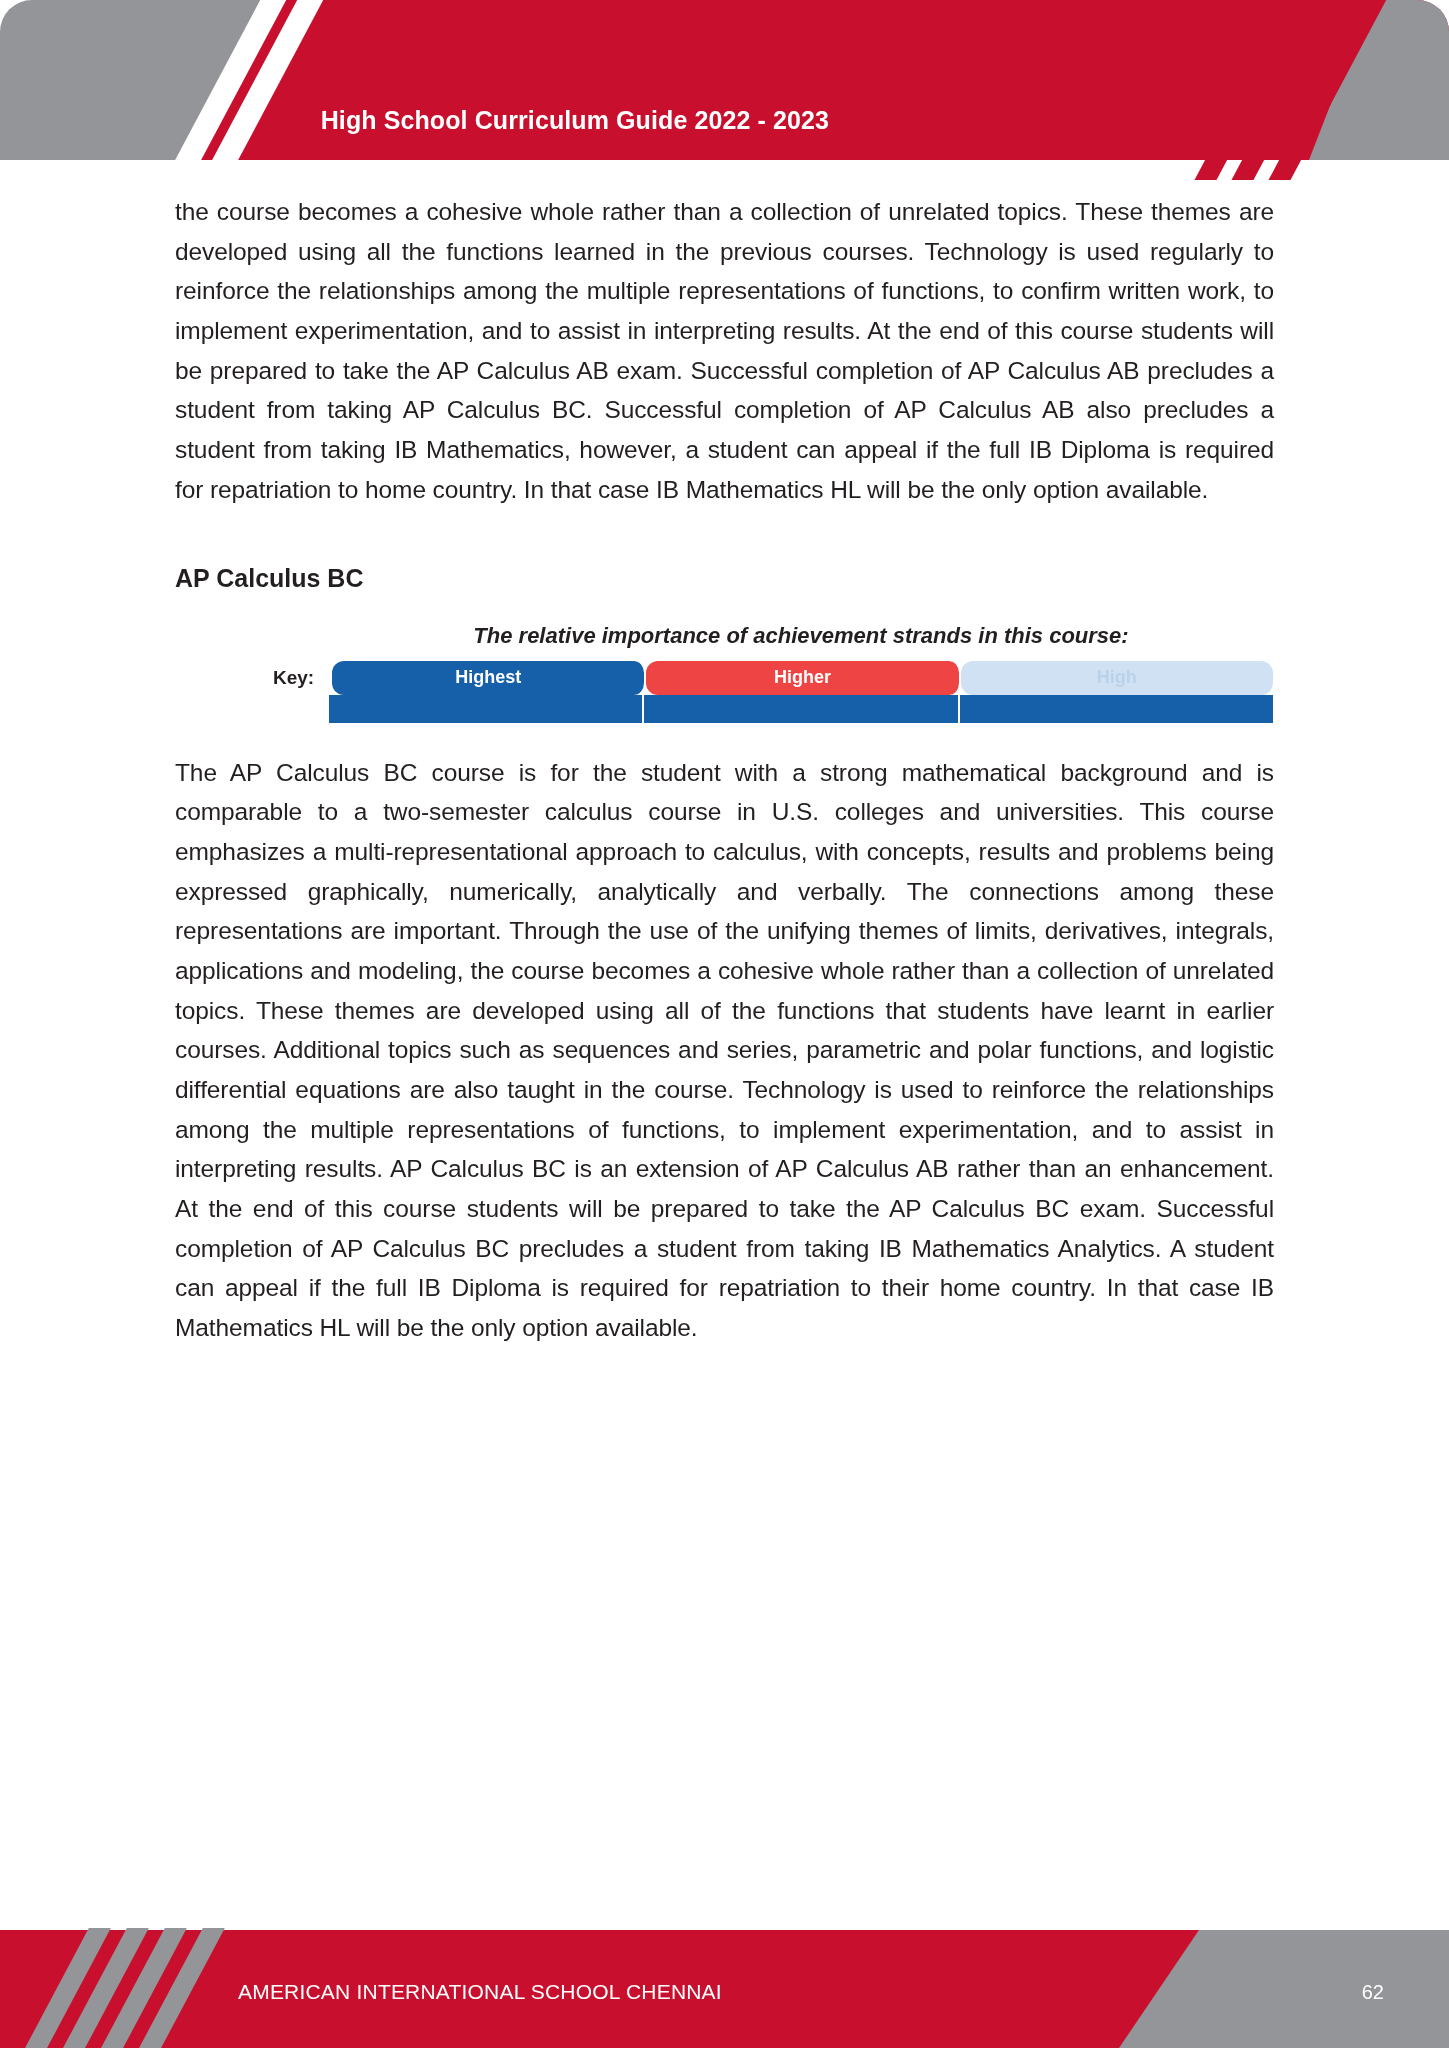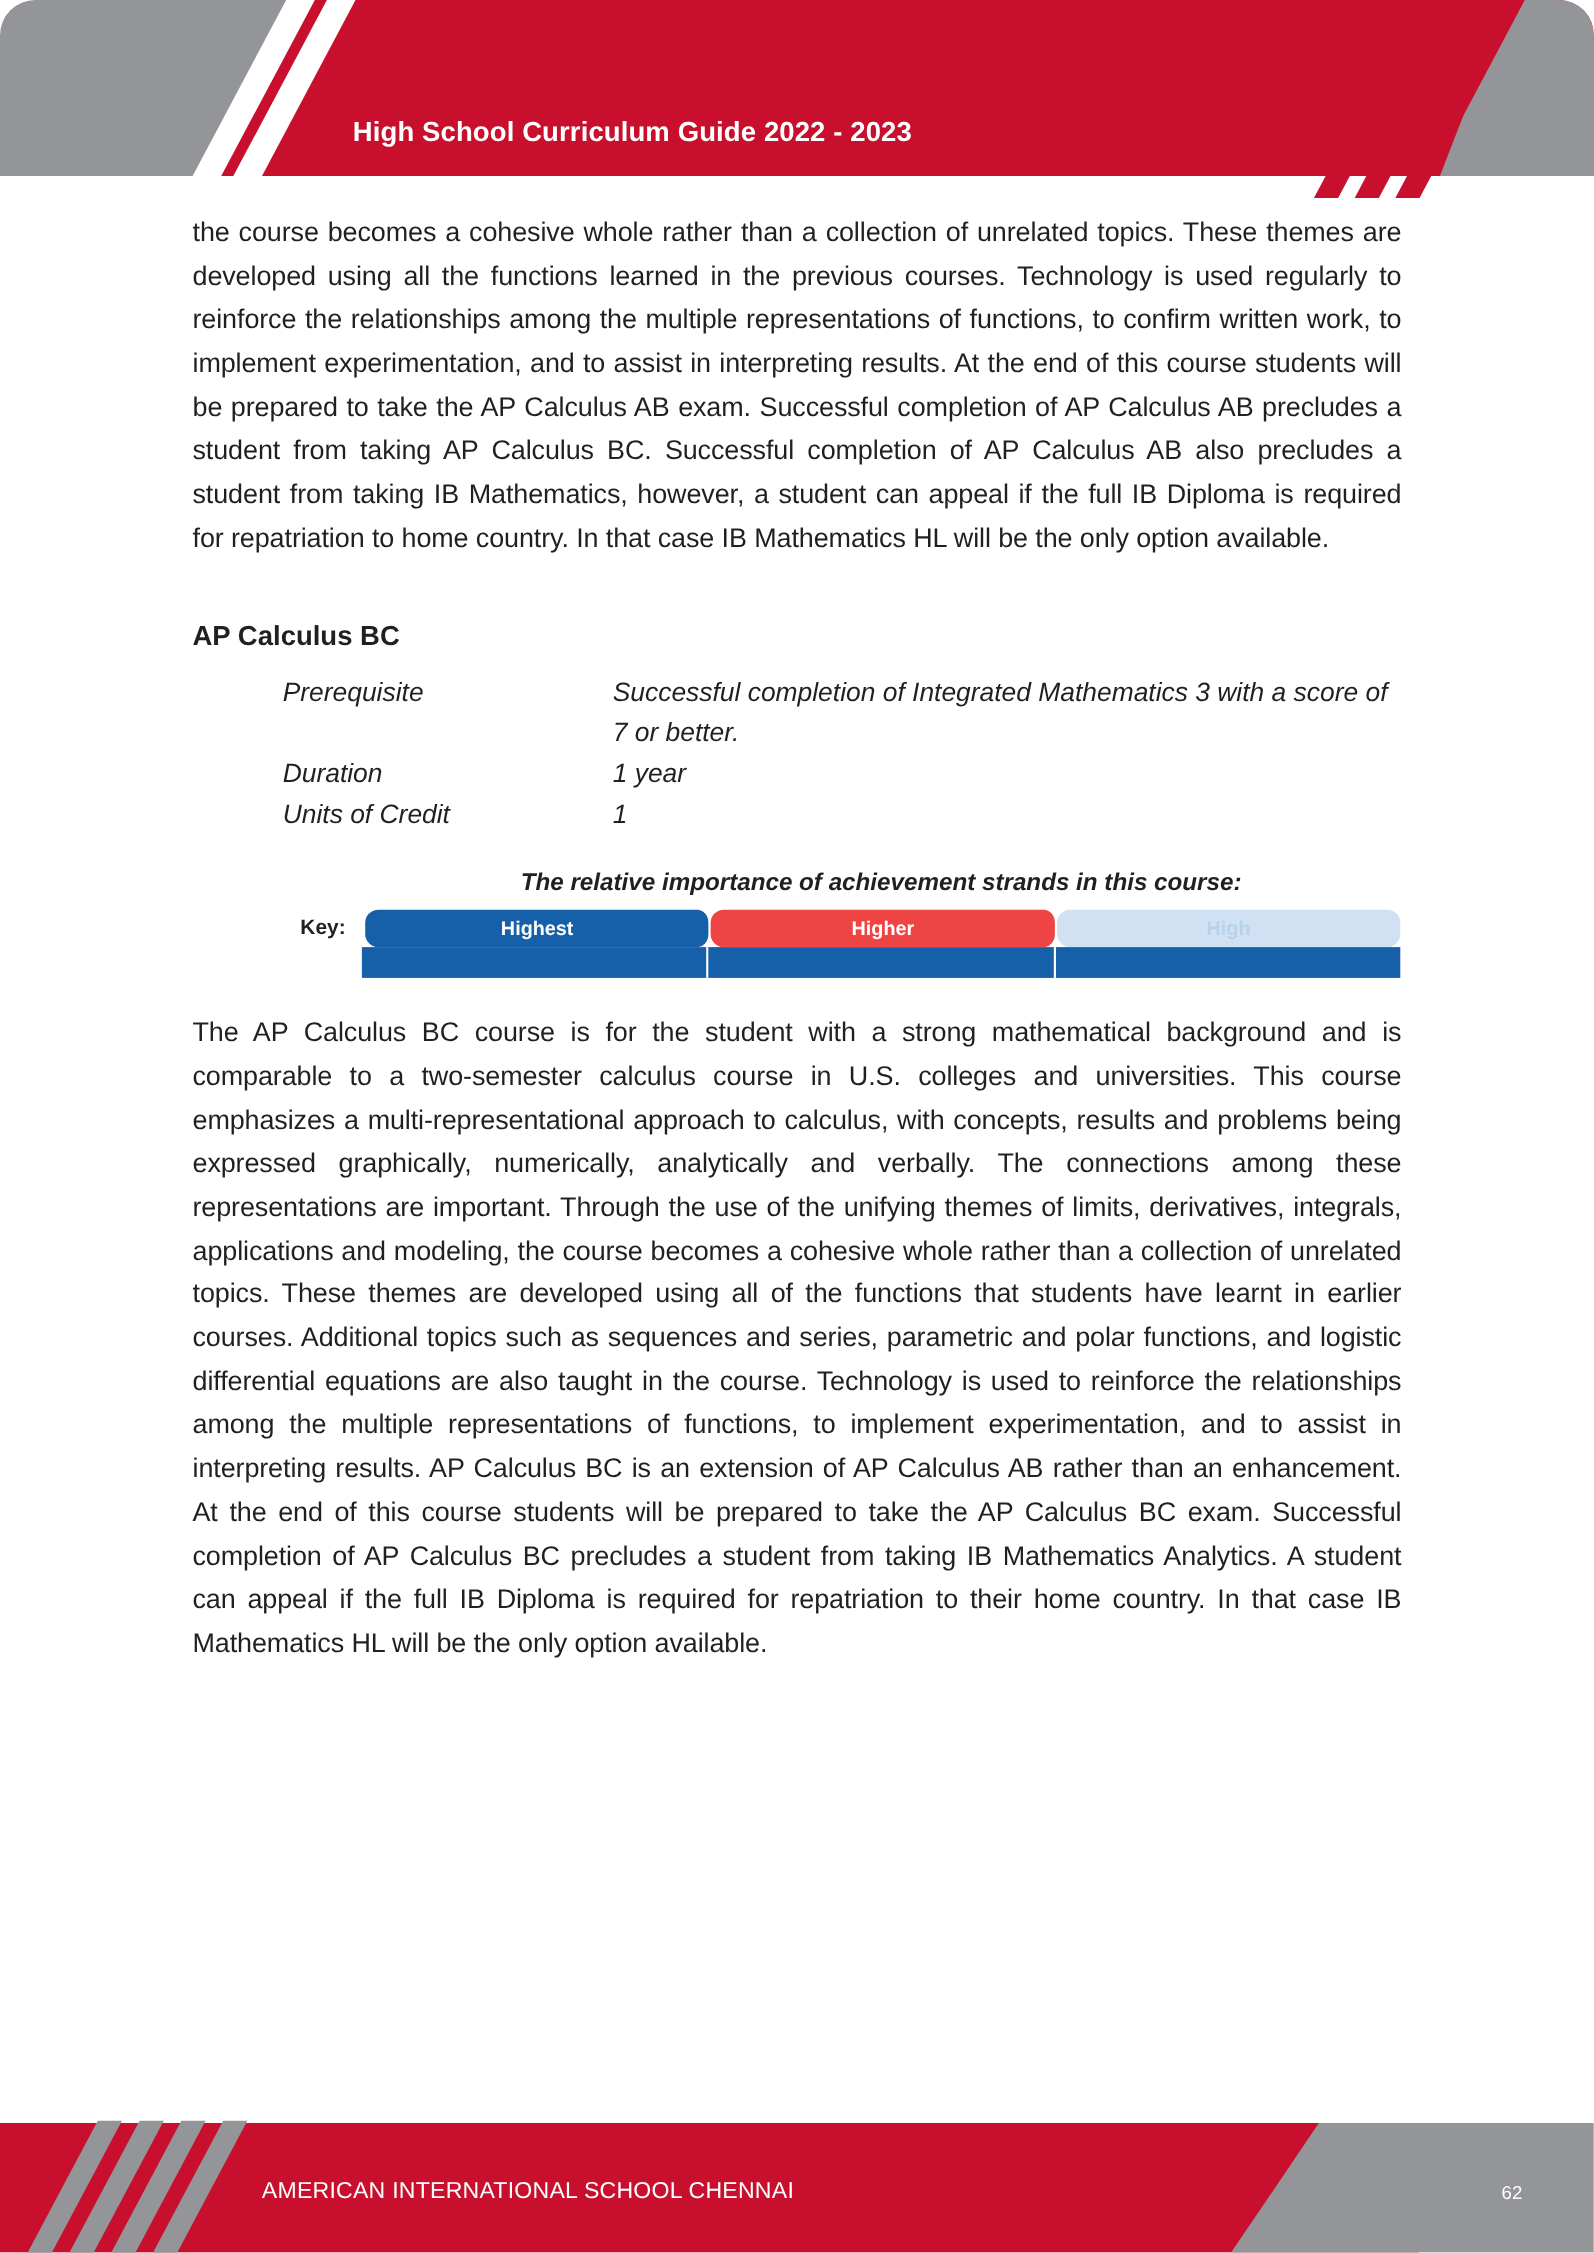--- a/index.html
+++ b/index.html
@@ -225,21 +225,21 @@
     left: 238px;
     bottom: 44px;
     font-size: 21px;
     color: #ffffff;
     letter-spacing: 0.2px;
   }
   .ftr-page {
     position: absolute;
     right: 65px;
     bottom: 44px;
-    font-size: 17px;
+    font-size: 20px;
     color: #ffffff;
   }
 </style>
 </head>
 <body>
 
 <div class="page-header">
   <div class="hdr-grey-block"></div>
   <div class="hdr-red-band"></div>
   <div class="hdr-white-slash" style="left:215px;"></div>
@@ -250,34 +250,20 @@
   <div class="hdr-red-slash" style="right:145px;"></div>
   <div class="hdr-red-slash" style="right:182px;"></div>
 </div>
 
 <div class="content">
 
   <p class="body-text pad-top-1">the course becomes a cohesive whole rather than a collection of unrelated topics. These themes are developed using all the functions learned in the previous courses. Technology is used regularly to reinforce the relationships among the multiple representations of functions, to confirm written work, to implement experimentation, and to assist in interpreting results. At the end of this course students will be prepared to take the AP Calculus AB exam. Successful completion of AP Calculus AB precludes a student from taking AP Calculus BC. Successful completion of AP Calculus AB also precludes a student from taking IB Mathematics, however, a student can appeal if the full IB Diploma is required for repatriation to home country. In that case IB Mathematics HL will be the only option available.</p>
 
   <h2 class="course-title">AP Calculus BC</h2>
 
-  <div class="spec">
-    <div class="spec-row">
-      <div class="spec-label">Prerequisite</div>
-      <div class="spec-value">Successful completion of Integrated Mathematics 3 with a score of 7 or better.</div>
-    </div>
-    <div class="spec-row">
-      <div class="spec-label">Duration</div>
-      <div class="spec-value">1 year</div>
-    </div>
-    <div class="spec-row">
-      <div class="spec-label">Units of Credit</div>
-      <div class="spec-value">1</div>
-    </div>
-  </div>
 
   <div class="strands">
     <div class="strands-caption">The relative importance of achievement strands in this course:</div>
 
     <div class="key-row">
       <div class="key-label">Key:</div>
       <div class="key-cell" style="background:#1560a8;">Highest</div>
       <div class="key-cell" style="background:#ef4444;">Higher</div>
       <div class="key-cell" style="background:#cfe1f3;color:#b9d2ea;">High</div>
     </div>

